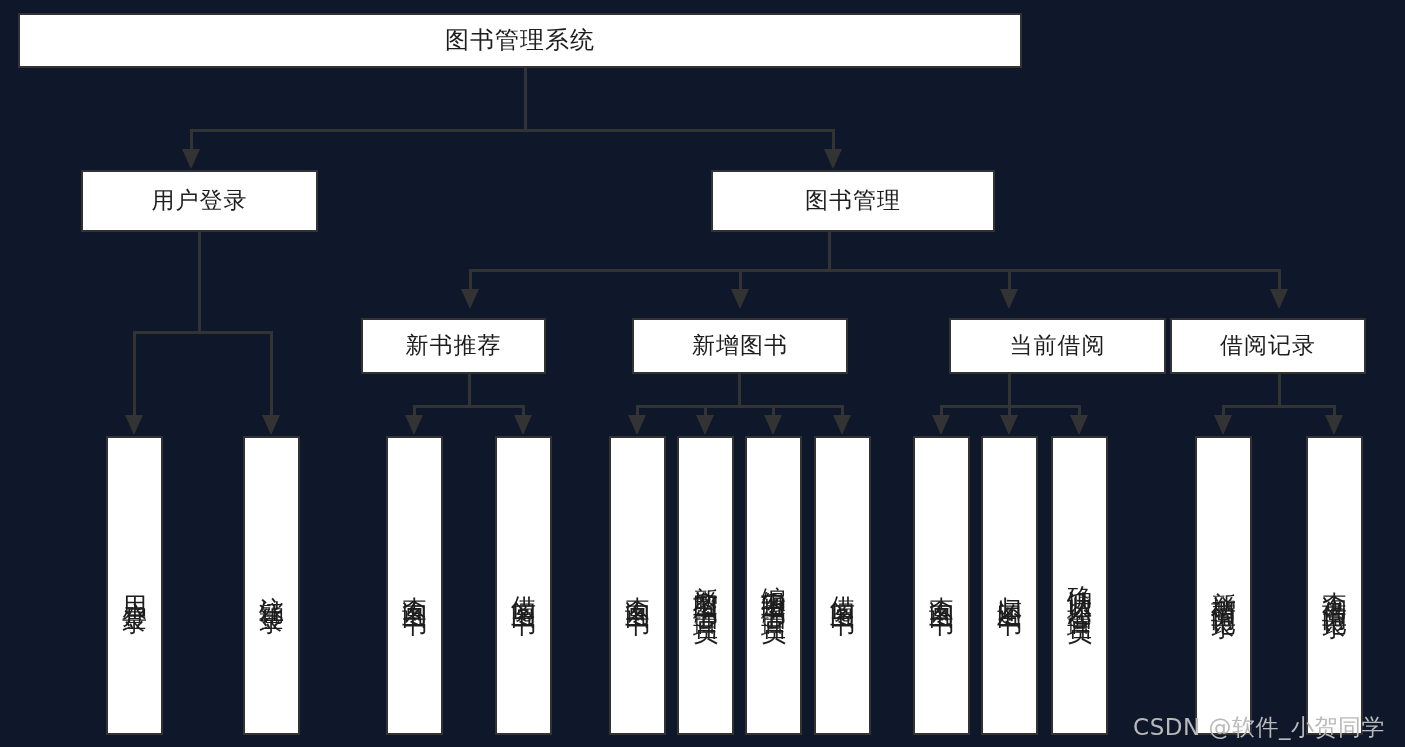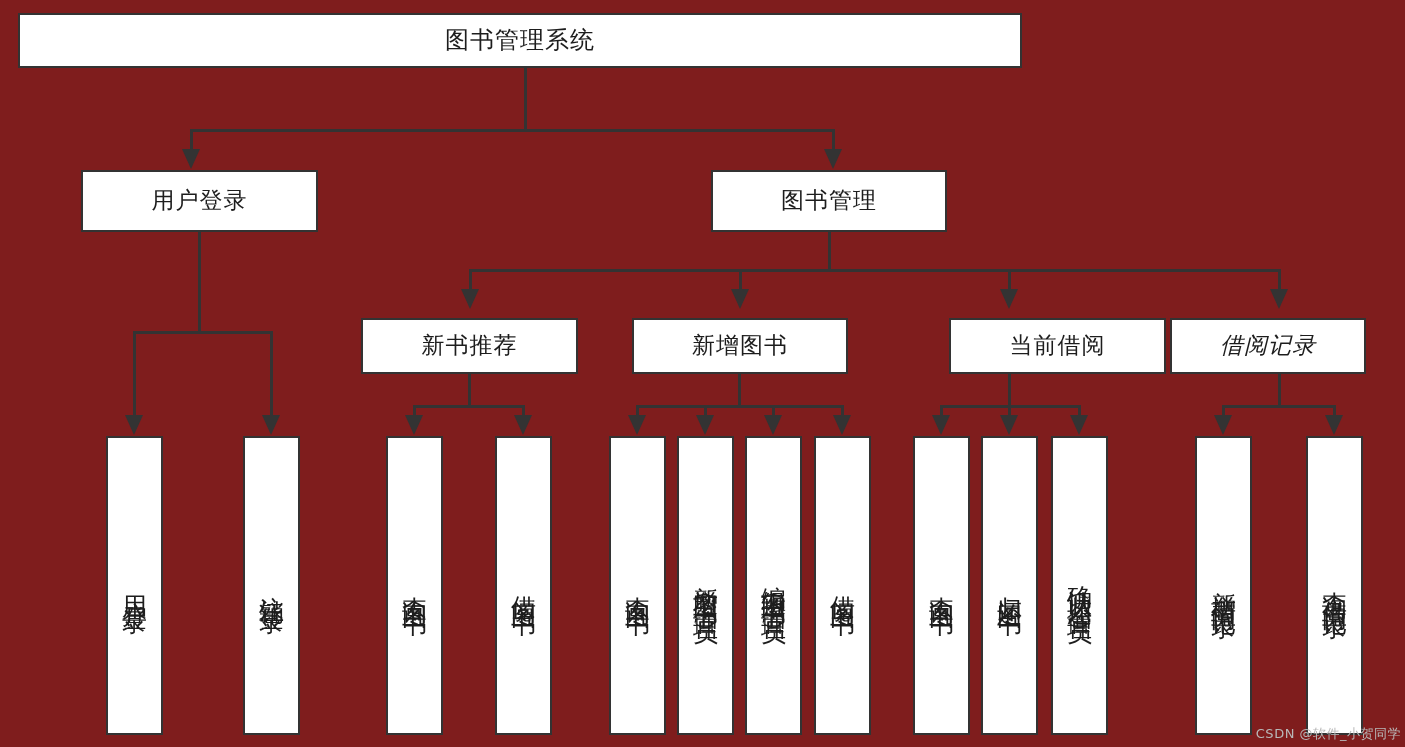--- a/index.html
+++ b/index.html
@@ -6,21 +6,21 @@
   html,body{margin:0;padding:0;background:#ffffff;}
   body{
     font-family:"DejaVu Sans","Liberation Sans",sans-serif;
     color:#1a1a1a;
     -webkit-font-smoothing:antialiased;
   }
   #canvas{
     position:relative;
     width:1405px;
     height:747px;
-    background:#7f1d1d;
+    background:#0f172a;
     overflow:hidden;
     text-align:center;
   }
   
   .node{
     position:absolute;
     box-sizing:border-box;
     border:2px solid #333333;
     background:#ffffff;
     display:flex;
@@ -80,23 +80,23 @@
     position:absolute;
     width:0;height:0;
     border-left:9px solid transparent;
     border-right:9px solid transparent;
     border-top:20px solid #333333;
   }
 
   
   #watermark{
     position:absolute;
-    right:4px;
+    right:20px;
     bottom:4px;
-    font-size:13px;
+    font-size:23px;
     color:#b9b9b9;
     letter-spacing:0.5px;
     white-space:nowrap;
     user-select:none;
   }
 </style>
 </head>
 <body>
 
 <div id="canvas">
@@ -112,21 +112,21 @@
   <div class="vline" style="left:190px;top:129px;width:3px;height:22px;"></div>
   <div class="arrow" style="left:182px;top:149px;"></div>
 
   <div class="vline" style="left:832px;top:129px;width:3px;height:22px;"></div>
   <div class="arrow" style="left:824px;top:149px;"></div>
 
   <div class="node horiz" style="left:81px;top:170px;width:237px;height:62px;">
     <span class="label">用户登录</span>
   </div>
 
-  <div class="node horiz" style="left:711px;top:170px;width:236px;height:62px;">
+  <div class="node horiz" style="left:711px;top:170px;width:284px;height:62px;">
     <span class="label">图书管理</span>
   </div>
 
   <div class="vline" style="left:198px;top:232px;width:3px;height:101px;"></div>
   <div class="hline" style="left:133px;top:331px;width:140px;height:3px;"></div>
   <div class="vline" style="left:133px;top:331px;width:3px;height:86px;"></div>
   <div class="arrow" style="left:125px;top:415px;"></div>
   <div class="vline" style="left:270px;top:331px;width:3px;height:86px;"></div>
   <div class="arrow" style="left:262px;top:415px;"></div>
 
@@ -138,30 +138,30 @@
 
   <div class="vline" style="left:739px;top:269px;width:3px;height:22px;"></div>
   <div class="arrow" style="left:731px;top:289px;"></div>
 
   <div class="vline" style="left:1008px;top:269px;width:3px;height:22px;"></div>
   <div class="arrow" style="left:1000px;top:289px;"></div>
 
   <div class="vline" style="left:1278px;top:269px;width:3px;height:22px;"></div>
   <div class="arrow" style="left:1270px;top:289px;"></div>
 
-  <div class="node horiz" style="left:361px;top:318px;width:217px;height:56px;">
+  <div class="node horiz" style="left:361px;top:318px;width:185px;height:56px;">
     <span class="label">新书推荐</span>
   </div>
   <div class="node horiz" style="left:632px;top:318px;width:216px;height:56px;">
     <span class="label">新增图书</span>
   </div>
   <div class="node horiz" style="left:949px;top:318px;width:217px;height:56px;">
     <span class="label">当前借阅</span>
   </div>
-  <div class="node horiz" style="left:1170px;top:318px;width:196px;height:56px;font-style:italic;">
+  <div class="node horiz" style="left:1170px;top:318px;width:196px;height:56px;">
     <span class="label">借阅记录</span>
   </div>
 
   <div class="vline" style="left:468px;top:374px;width:3px;height:33px;"></div>
   <div class="hline" style="left:413px;top:405px;width:112px;height:3px;"></div>
   <div class="vline" style="left:413px;top:405px;width:3px;height:12px;"></div>
   <div class="arrow" style="left:405px;top:415px;"></div>
   <div class="vline" style="left:522px;top:405px;width:3px;height:12px;"></div>
   <div class="arrow" style="left:514px;top:415px;"></div>
 

